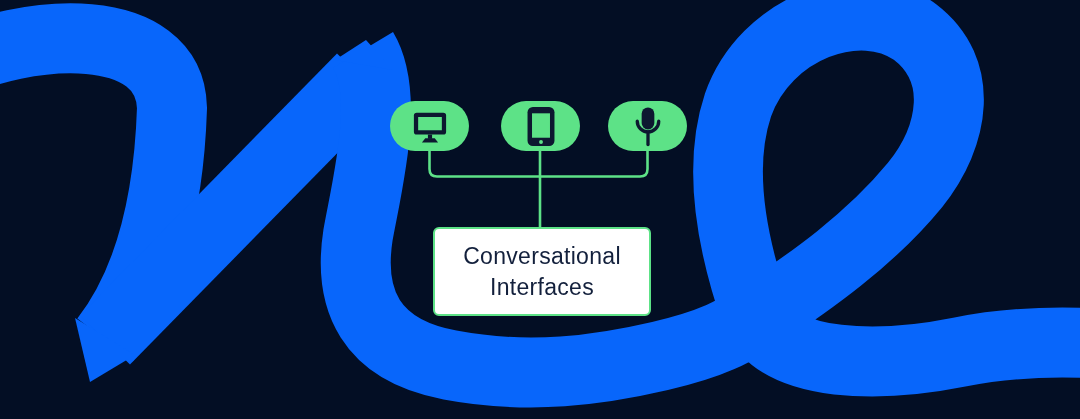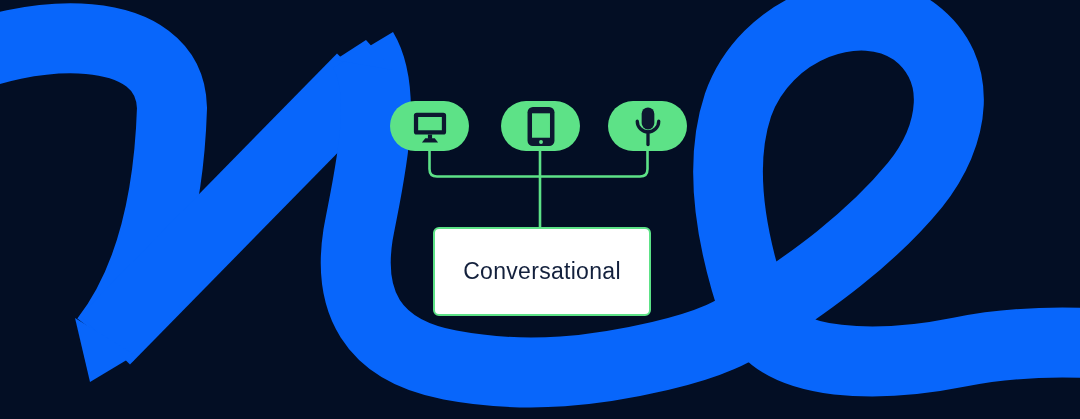--- a/index.html
+++ b/index.html
@@ -71,15 +71,16 @@
   <div class="node node-mic">
     <svg width="32" height="41" viewBox="0 0 32 42" aria-hidden="true">
       <rect class="ic-dark" x="9.5" y="1.5" width="13" height="22.5" rx="6.5"></rect>
       <path class="ic-stroke" d="M 5,15.5 a 11,11 0 0 0 22,0"></path>
       <line class="ic-stroke" x1="16" y1="26.5" x2="16" y2="39.5"></line>
     </svg>
   </div>
 
   <div class="label-box">
     <div>Conversational</div>
+    <div>Interfaces</div>
   </div>
 
 </div>
 
 </body></html>

